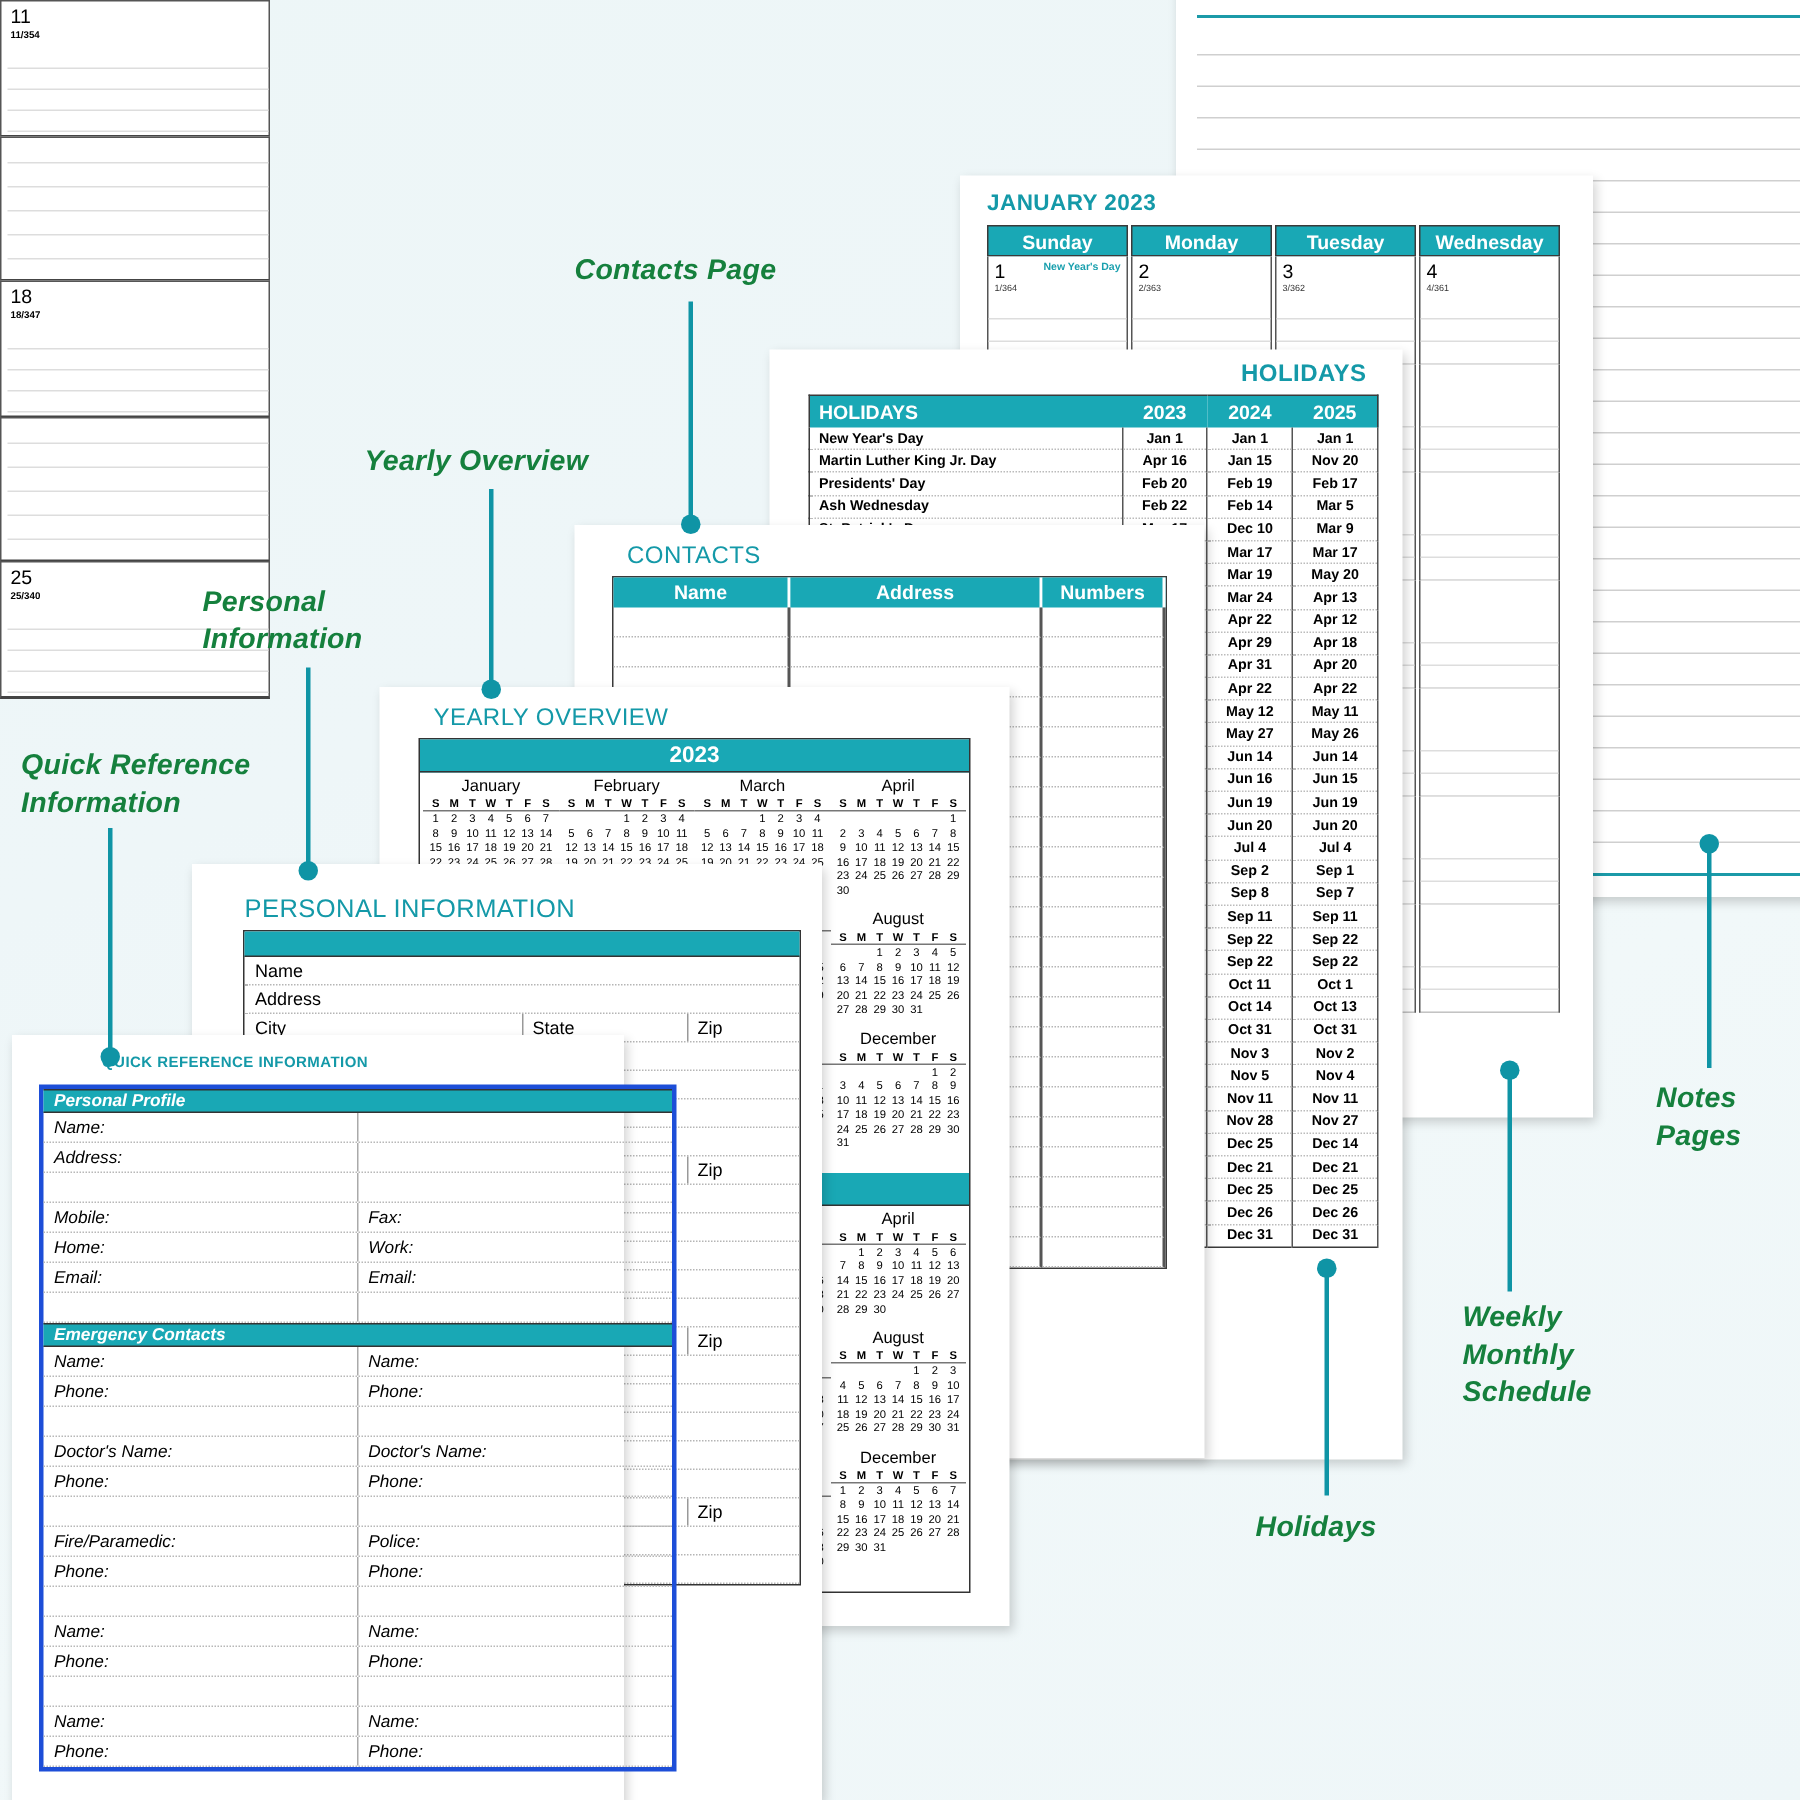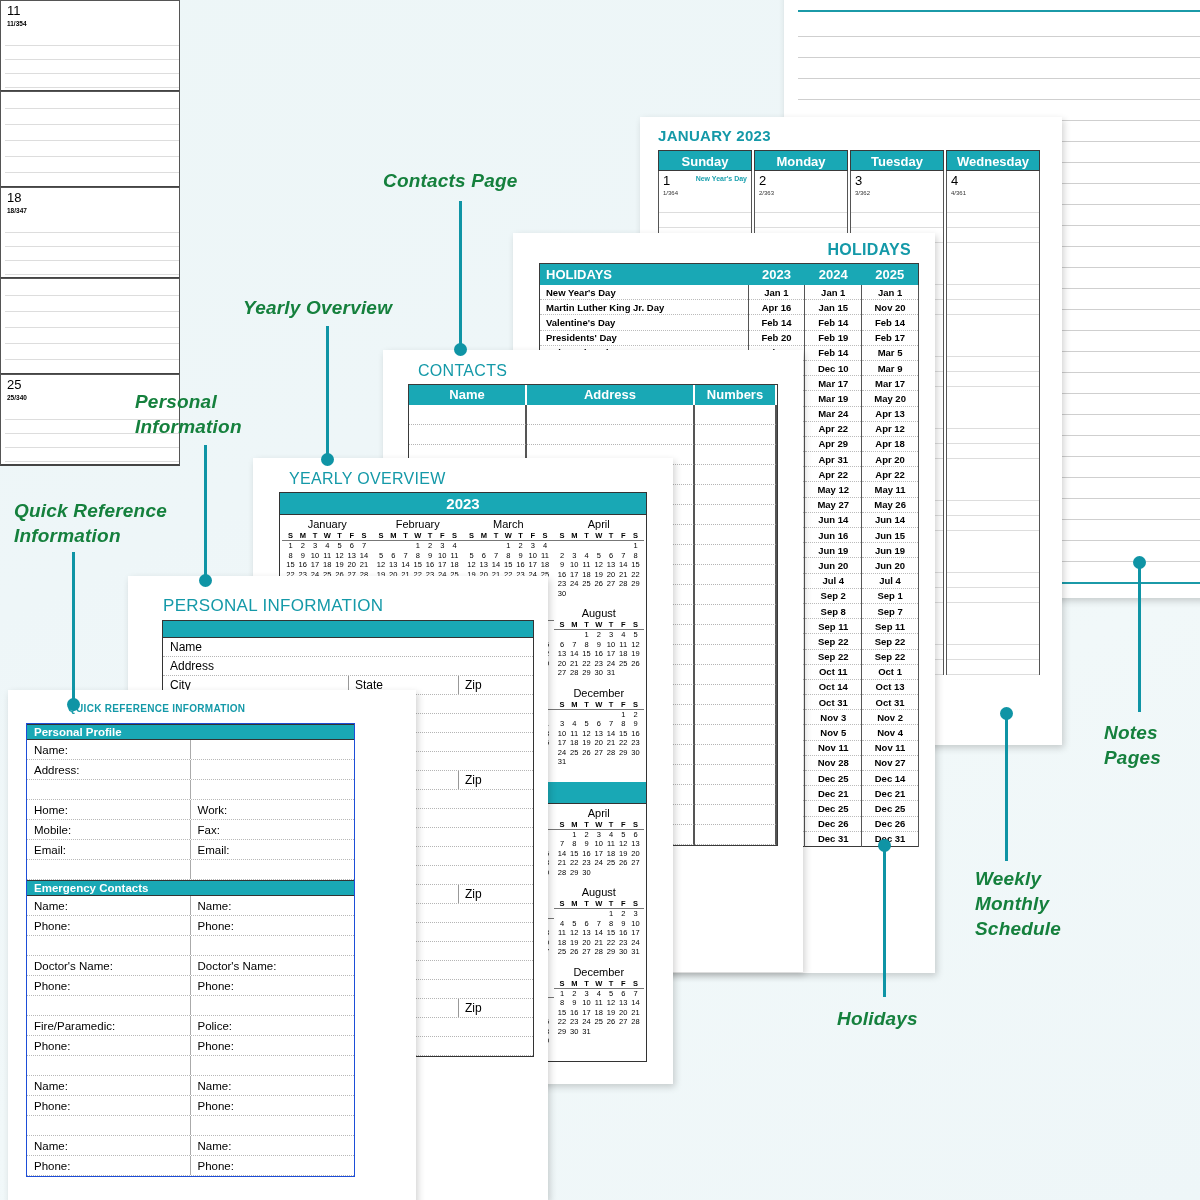--- a/index.html
+++ b/index.html
@@ -83,21 +83,21 @@
   #pi .ptitle { position:absolute; left:35px; top:20px; font-size:17px; }
   #pi .tbl { position:absolute; left:34px; top:44px; width:372px; border:1px solid #333; }
   #pi .bar { height:17px; background:#19a8b5; border-bottom:1px solid #333; }
   #pi .r { height:19px; border-bottom:1px dotted #b5b5b5; display:flex; position:relative;}
   #pi .r span { font-size:12px; padding-left:7px; line-height:19px; }
   #pi .sep { position:absolute; top:0; bottom:0; width:1px; background:#999; }
 
   
   #qr { left:8px; top:690px; width:408px; height:515px; }
   #qr .ptitle { position:absolute; left:60px; top:13px; font-size:10px; font-weight:bold; }
-  #qr .tbl { position:absolute; left:18px; top:33px; width:329px; border:1px solid #1d4ed8; }
+  #qr .tbl { position:absolute; left:18px; top:33px; width:425px; border:3px solid #1d4ed8;font-style:italic; }
   #qr .sec { background:#19a8b5; color:#fff; font-size:11.5px; font-weight:bold;
              padding:1px 7px; border-bottom:1px solid #333; border-top:1px solid #333; }
   #qr .r { display:flex; height:20px; border-bottom:1px dotted #b8b8b8; }
   #qr .c { width:50%; font-size:11.5px; line-height:20px; padding-left:7px; }
   #qr .c:first-child { border-right:1px solid #aaa; }
 
   
   #wm { left:883px; top:170px; width:180px; height:590px; }
   #wm .cell { position:relative; height:92px; border:1px solid #555; border-bottom:2px solid #444;
               margin-bottom:-1px; background:#fff; }
@@ -377,26 +377,20 @@
           <td>Jan 1</td>
           <td>Jan 1</td>
         </tr>
         <tr>
           <td class="nm">Martin Luther King Jr. Day</td>
           <td>Apr 16</td>
           <td>Jan 15</td>
           <td>Nov 20</td>
         </tr>
         <tr>
-          <td class="nm">Valentine's Day</td>
-          <td>Feb 14</td>
-          <td>Feb 14</td>
-          <td>Feb 14</td>
-        </tr>
-        <tr>
           <td class="nm">Presidents' Day</td>
           <td>Feb 20</td>
           <td>Feb 19</td>
           <td>Feb 17</td>
         </tr>
         <tr>
           <td class="nm">Ash Wednesday</td>
           <td>Feb 22</td>
           <td>Feb 14</td>
           <td>Mar 5</td>
@@ -2224,26 +2218,26 @@
       </div>
       <div class="r">
         <div class="c">Address:</div>
         <div class="c"></div>
       </div>
       <div class="r">
         <div class="c"></div>
         <div class="c"></div>
       </div>
       <div class="r">
+        <div class="c">Mobile:</div>
+        <div class="c">Fax:</div>
+      </div>
+      <div class="r">
         <div class="c">Home:</div>
         <div class="c">Work:</div>
-      </div>
-      <div class="r">
-        <div class="c">Mobile:</div>
-        <div class="c">Fax:</div>
       </div>
       <div class="r">
         <div class="c">Email:</div>
         <div class="c">Email:</div>
       </div>
       <div class="r">
         <div class="c"></div>
         <div class="c"></div>
       </div>
       <div class="sec">Emergency Contacts</div>

